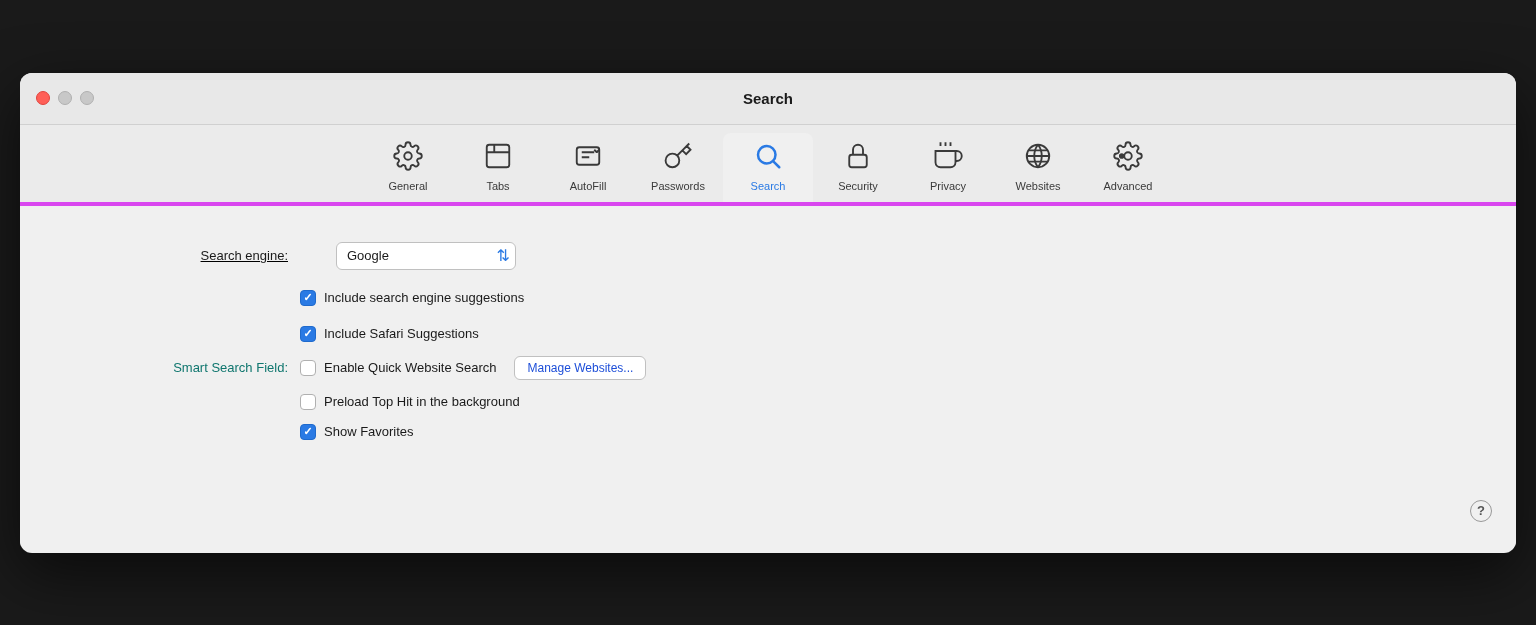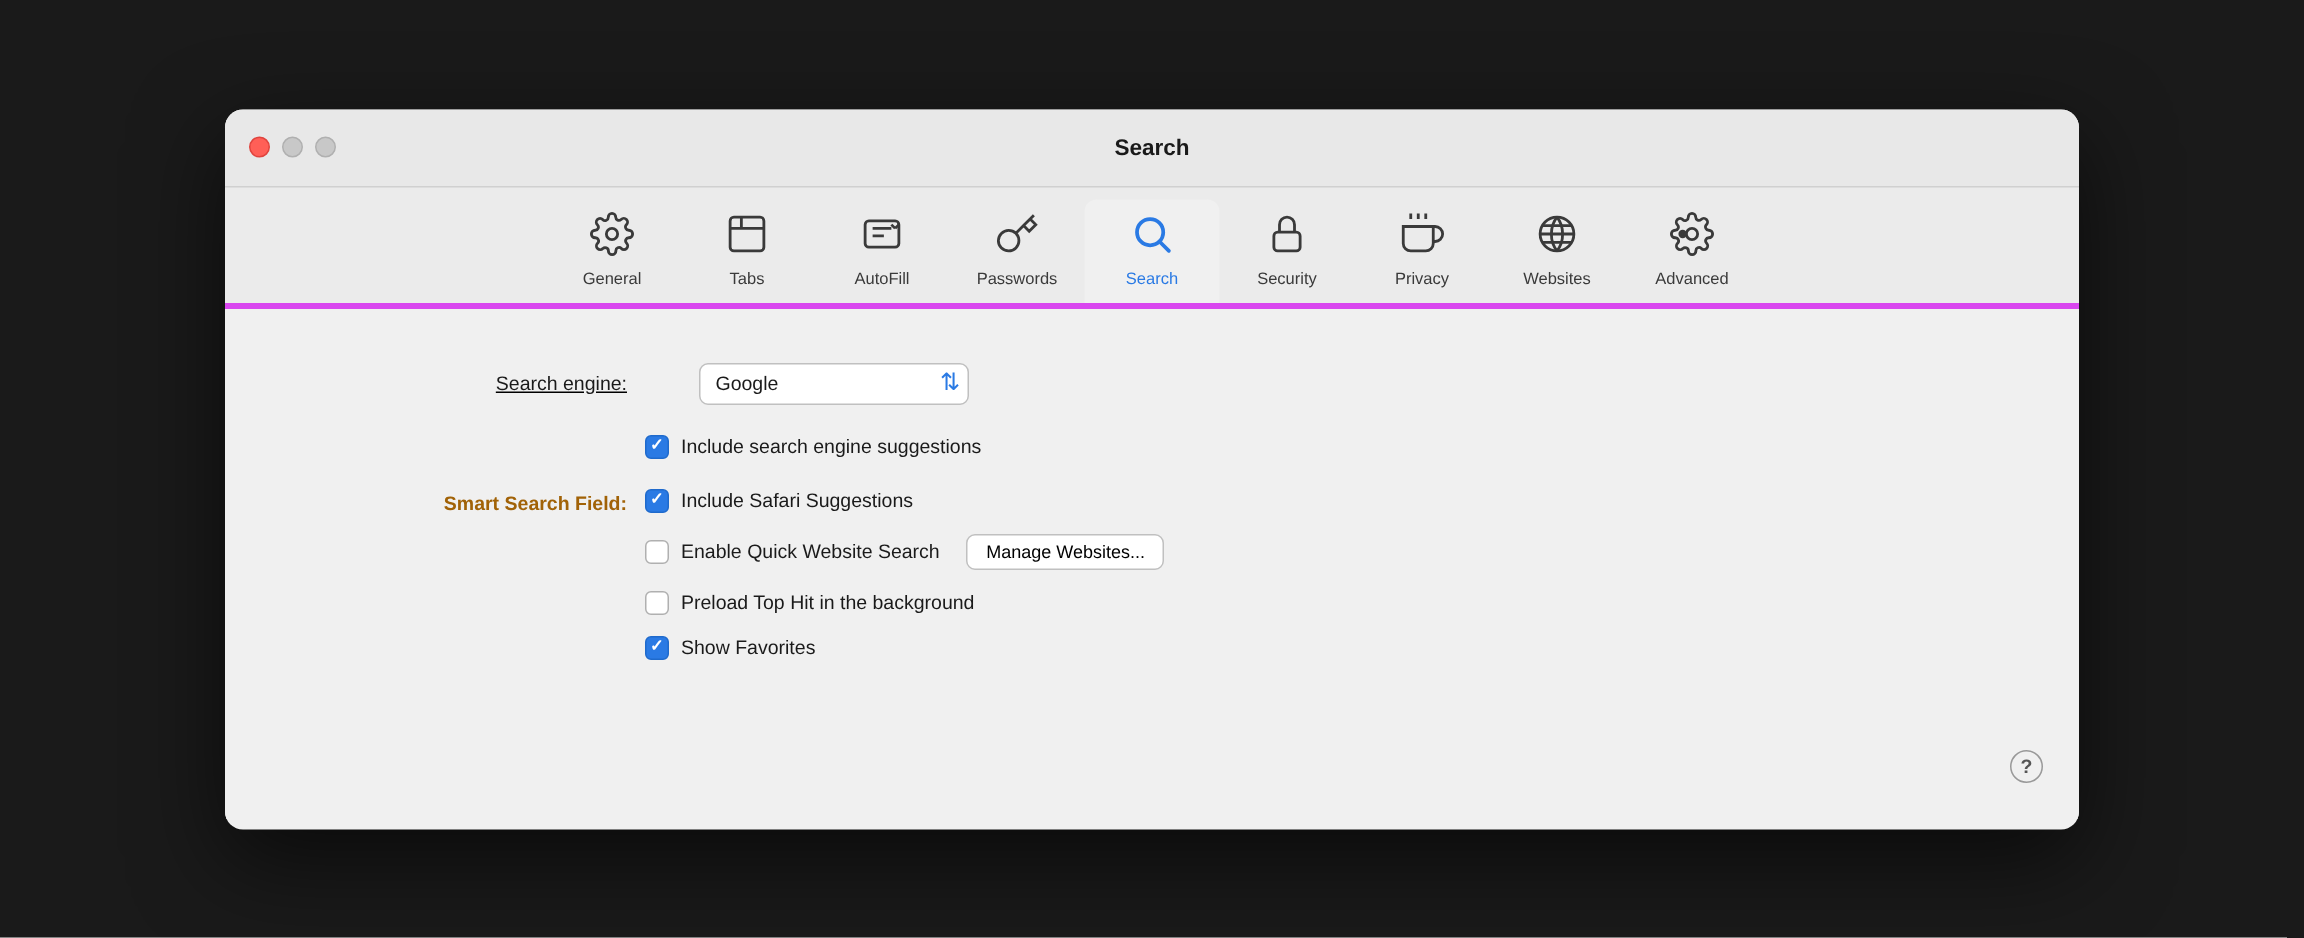--- a/index.html
+++ b/index.html
@@ -10,21 +10,21 @@
       justify-content: center;
       align-items: center;
       width: 1536px;
       height: 625px;
       font-family: -apple-system, BlinkMacSystemFont, "San Francisco", "Helvetica Neue", sans-serif;
     }
 
     .window {
       background: #f0f0f0;
       border-radius: 12px;
-      width: 1236px;
+      width: 1496px;
       min-height: 480px;
       box-shadow: 0 20px 60px rgba(0,0,0,0.6);
       overflow: hidden;
       position: relative;
     }
 
     
     .titlebar {
       background: #e8e8e8;
       height: 52px;
@@ -164,26 +164,27 @@
     }
 
     .smart-search-block {
       display: flex;
       align-items: flex-start;
       margin-bottom: 0;
     }
 
     .smart-label {
       font-size: 13px;
-      color: #a16207;
-      font-weight: 700;
+      color: #0f766e;
+      font-weight: 400;
       text-align: right;
       min-width: 220px;
       padding-right: 12px;
       padding-top: 2px;
+      margin-top: 32px;
     }
 
     .smart-checkboxes {
       display: flex;
       flex-direction: column;
       gap: 14px;
     }
 
     .cb-row {
       display: flex;
@@ -222,21 +223,21 @@
       color: #1a1a1a;
     }
 
     .manage-btn {
       margin-left: 10px;
       background: #ffffff;
       border: 1px solid #c0c0c0;
       border-radius: 6px;
       padding: 3px 12px;
       font-size: 12px;
-      color: #000000;
+      color: #1d4ed8;
       cursor: pointer;
       height: 24px;
     }
 
     
     .include-row {
       display: flex;
       align-items: center;
       gap: 8px;
       margin-left: 220px;

